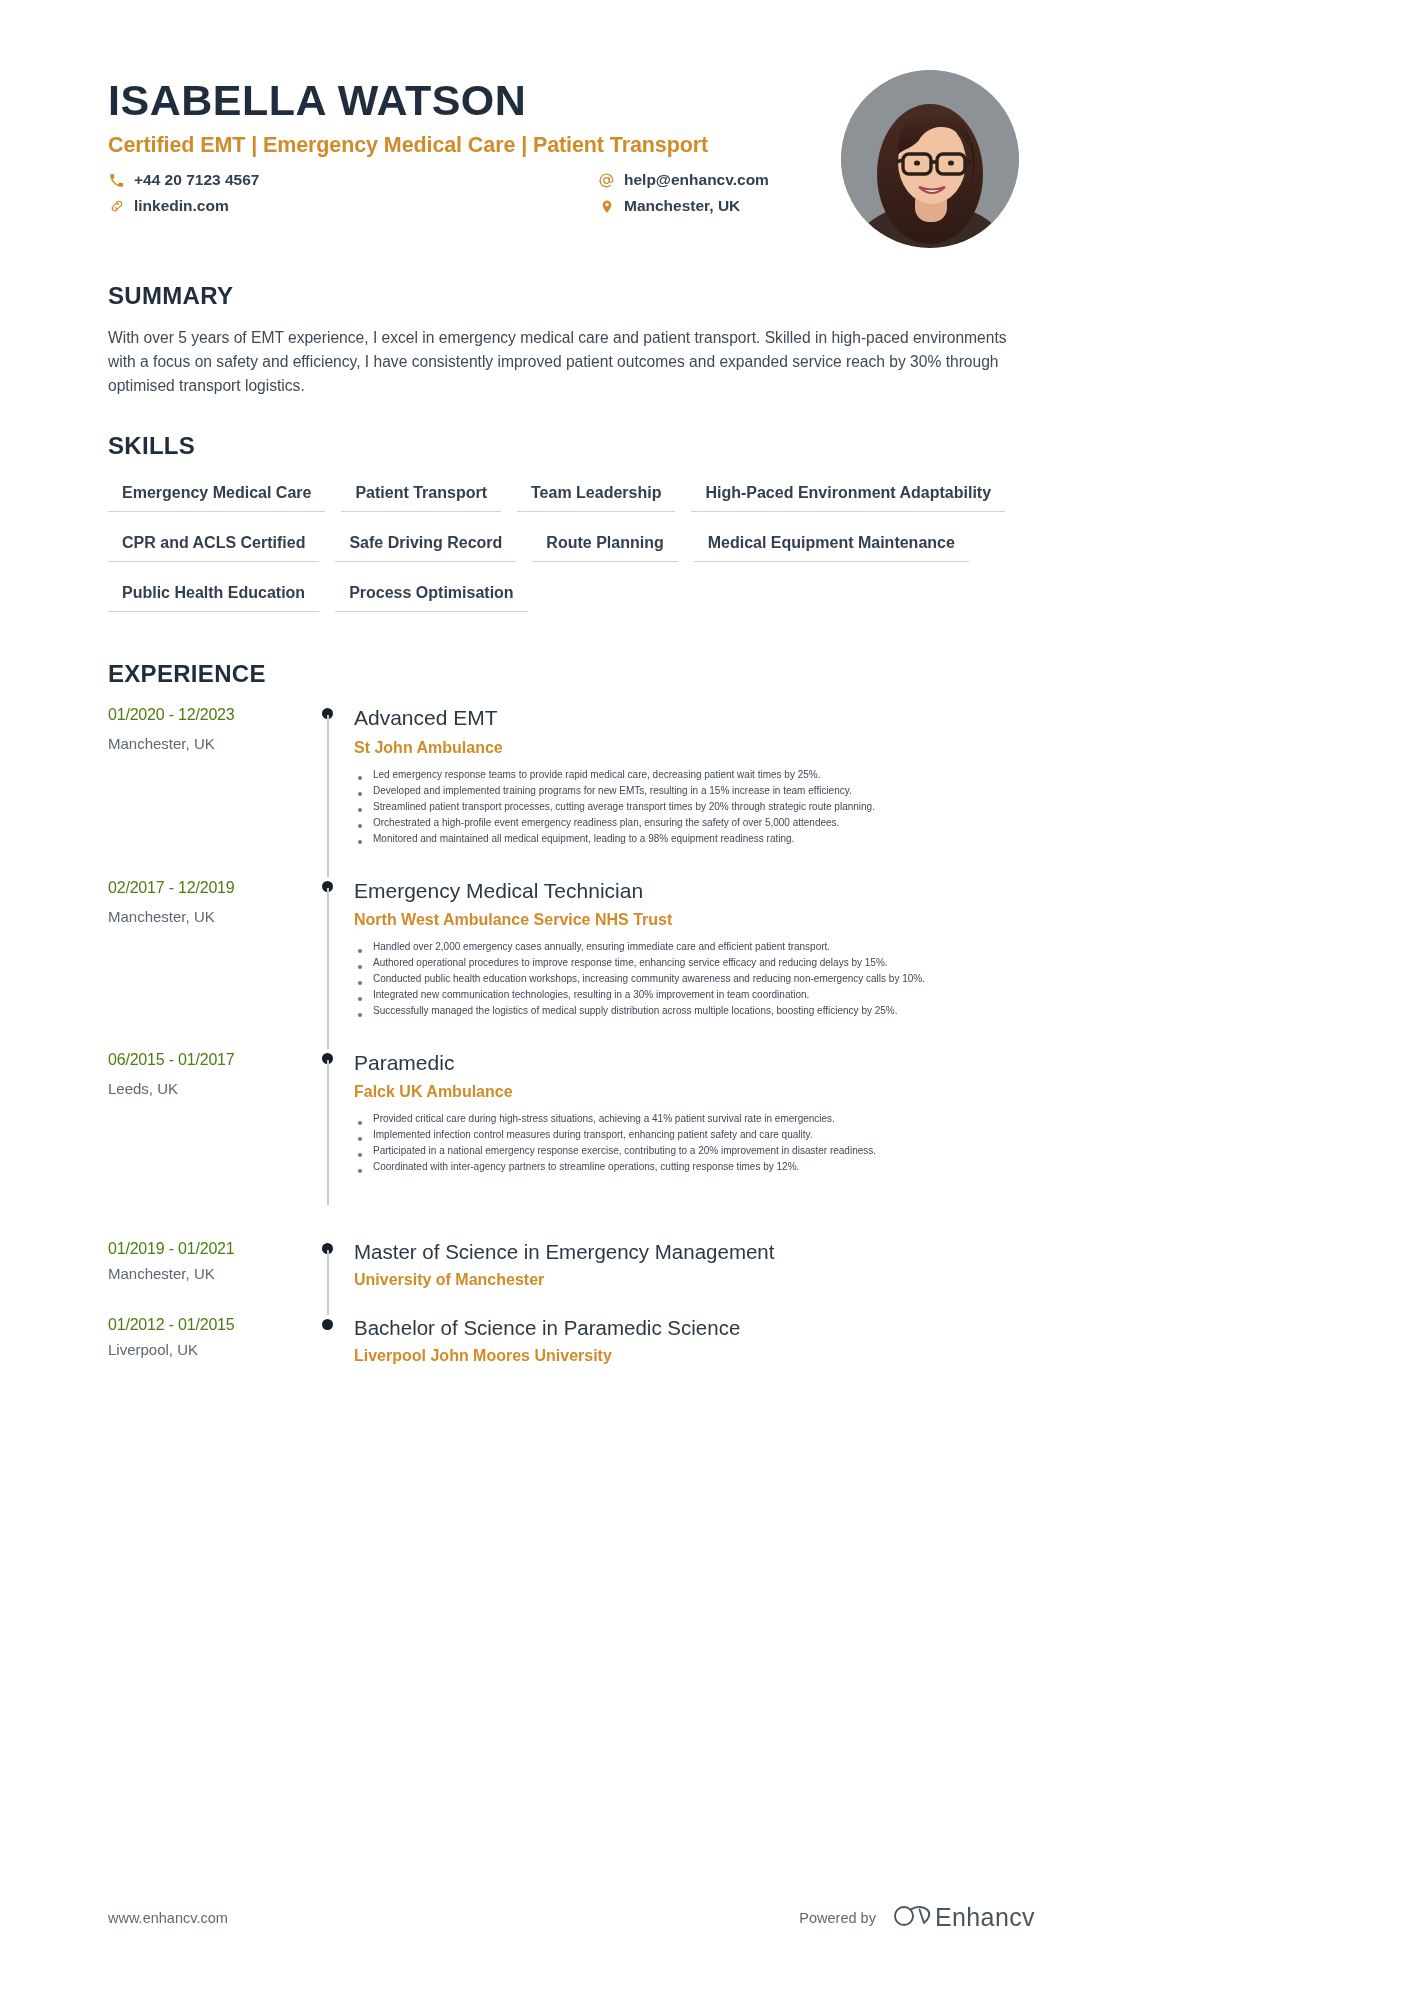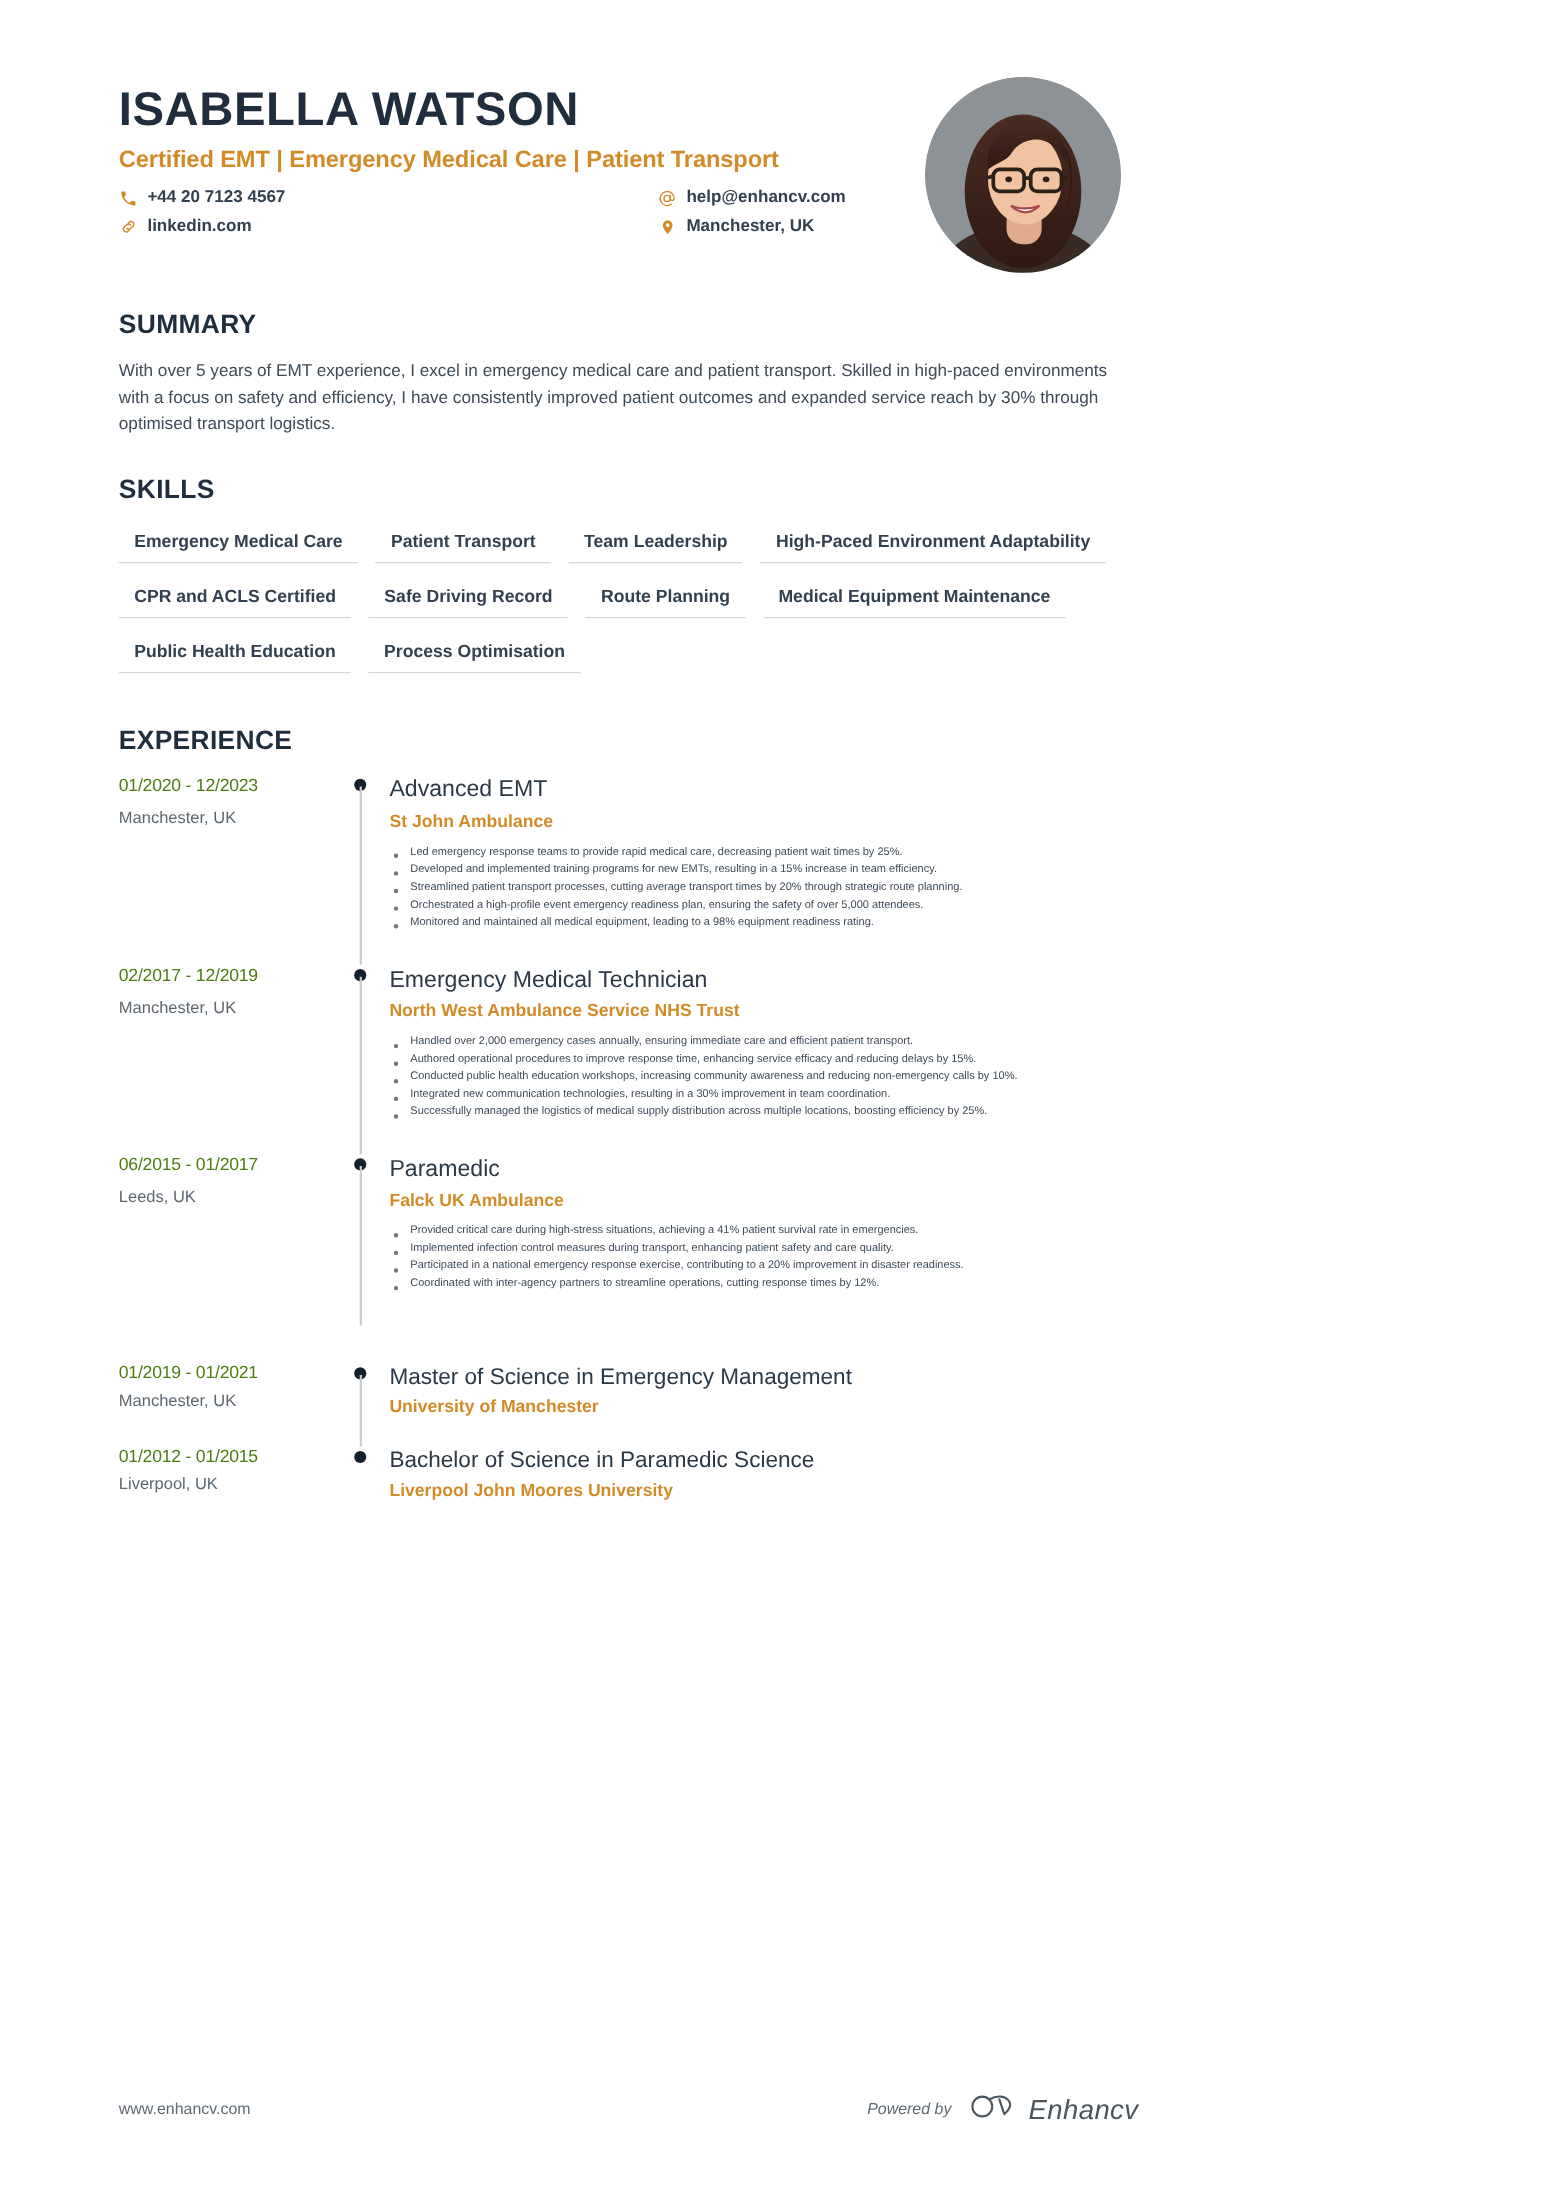--- a/index.html
+++ b/index.html
@@ -130,23 +130,23 @@
   .edu-entry .entry-role { font-size: 20.5px; }
   .edu-entry .entry-org { margin-top: 5px; }
 
   
   .footer {
     position: absolute;
     left: 108px; right: 92px; bottom: 62px;
     display: flex; align-items: center; justify-content: space-between;
   }
   .footer-url { font-size: 14.5px; color: #5f6a74; }
-  .footer-right { display: flex; align-items: center; gap: 17px; font-style: italic; }
+  .footer-right { display: flex; align-items: center; gap: 17px; }
   .powered { font-size: 14.5px; color: #5f6a74; }
-  .brand { display: flex; align-items: flex-end; gap: 11px; }
+  .brand { display: flex; align-items: flex-start; }
   .brand-name { font-size: 25px; color: #4a555f; letter-spacing: 0.4px; }
 </style>
 </head>
 <body>
 
 <div class="page">
   <div class="inner">
 
     <div class="header">
       <div class="header-left">

